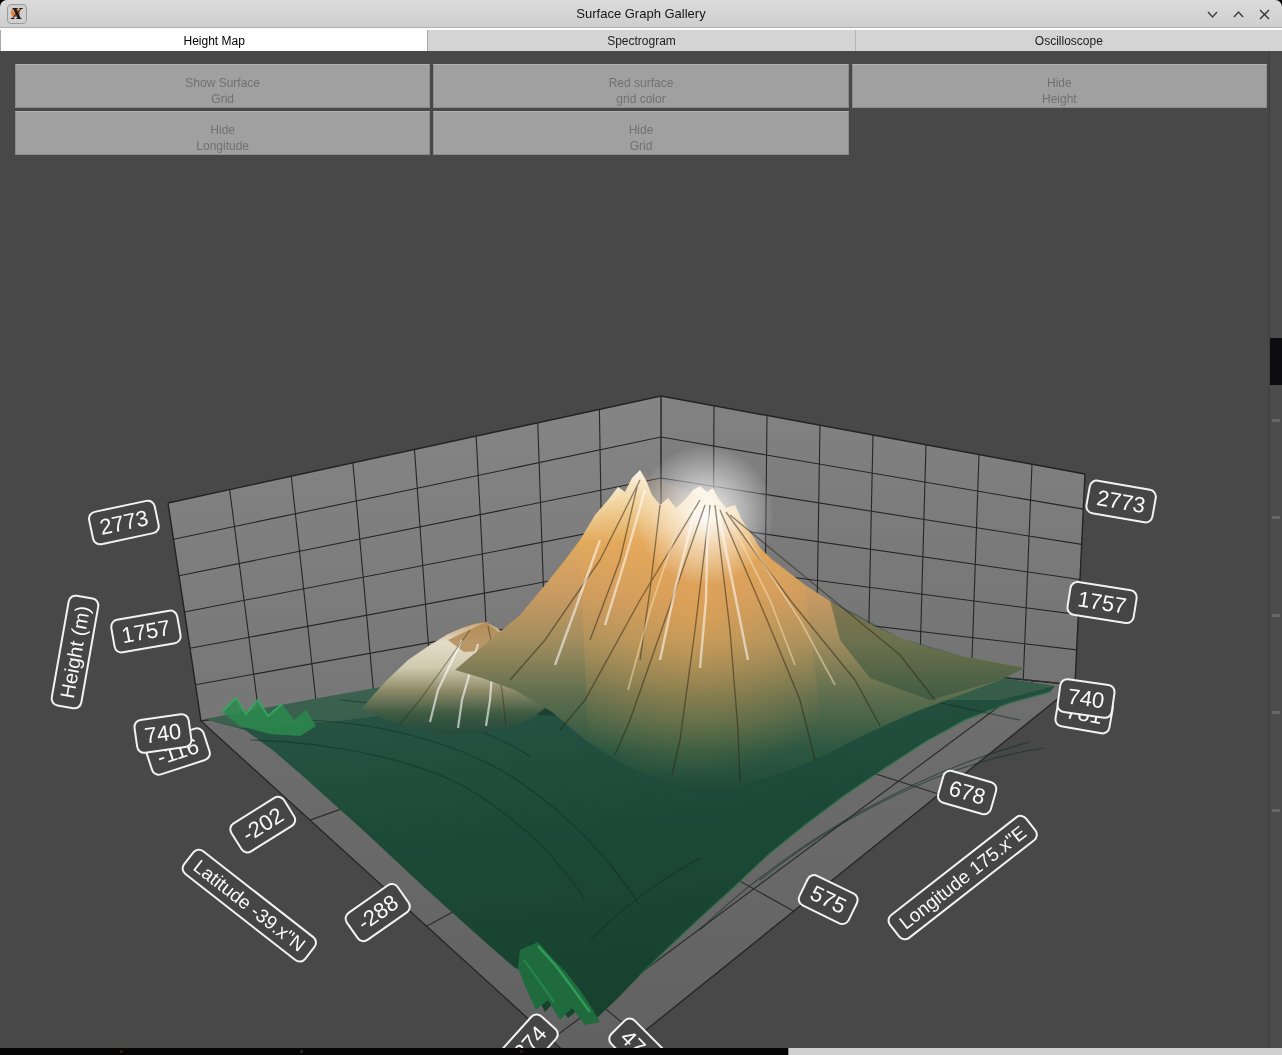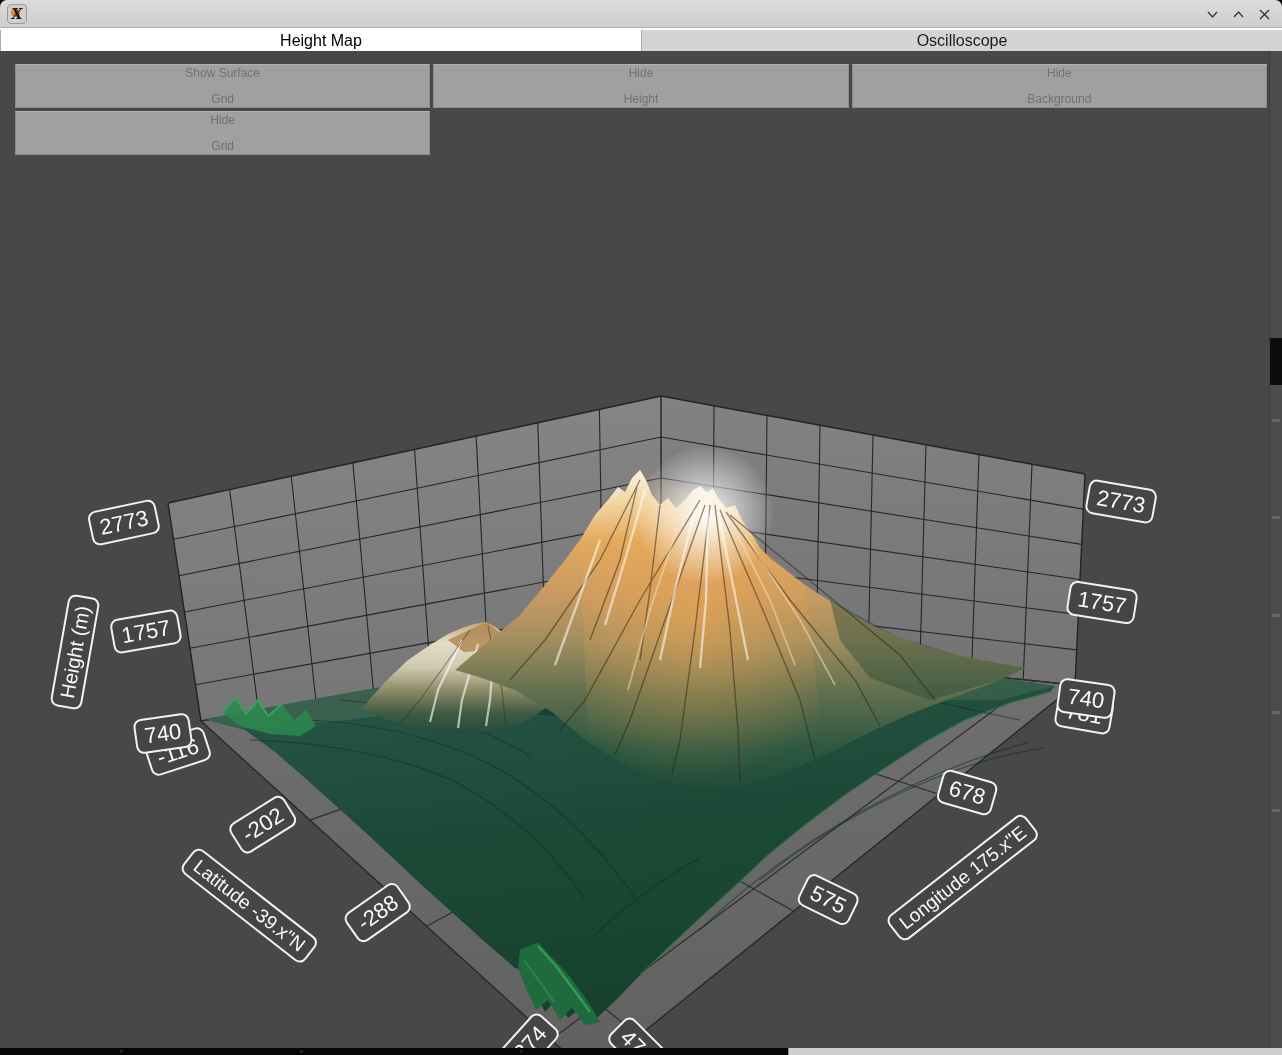--- a/index.html
+++ b/index.html
@@ -15,30 +15,30 @@
             border:1px solid #9a9a9a;border-radius:4px;display:flex;align-items:center;justify-content:center;}
   .app-icon .dot{position:absolute;left:3px;top:3px;width:9px;height:9px;border-radius:50%;
                  background:radial-gradient(circle at 35% 35%, #e8a05c, #c05020);}
   .app-icon .xg{position:relative;font-family:"DejaVu Serif",serif;font-weight:bold;font-style:italic;
                 font-size:14px;color:#1a1a1a;line-height:1;}
   .title-text{flex:1;text-align:center;font-size:13px;color:#151515;}
   .win-controls{position:absolute;right:10px;top:0;height:28px;display:flex;align-items:center;gap:11px;}
   .wc{width:15px;height:15px;display:flex;align-items:center;justify-content:center;cursor:default;}
   
   .tabbar{height:23px;background:#d4d4d4;display:flex;border-top:2px solid #fcfcfc;flex:0 0 auto;}
-  .tab{flex:1;display:flex;align-items:center;justify-content:center;font-size:16px;color:#1c1c1c;
+  .tab{flex:1;display:flex;align-items:center;justify-content:center;font-size:12px;color:#1c1c1c;
        background:#d4d4d4;border-right:1px solid #b5b5b5;position:relative;}
   .tab:last-child{border-right:none;}
   .tab.active{background:#ffffff;border-left:1px solid #a8a8a8;border-right:1px solid #a8a8a8;color:#000;}
   
   .content{position:relative;flex:1;background:#484848;overflow:hidden;}
   .btn-grid{position:relative;z-index:5;display:grid;grid-template-columns:1fr 1fr 1fr;gap:3px;
             padding:13px 15px 0 15px;}
   .qbtn{height:44px;background:#a0a0a0;border:1px solid #8c8c8c;border-top-color:#b2b2b2;
-        display:flex;flex-direction:column;align-items:center;justify-content:space-between;
+        display:flex;flex-direction:column;align-items:center;justify-content:flex-end;
         font-size:12px;line-height:16px;color:#717171;cursor:default;}
   .plot-svg{position:absolute;top:0;left:0;z-index:1;}
   
   .right-sliver{position:absolute;top:0;right:0;width:13px;height:100%;z-index:6;background:#4c4c4c;
                 border-left:1px solid #3e3e3e;}
   .right-sliver .blackpatch{position:absolute;top:287px;left:0;width:13px;height:47px;background:#0d0d10;}
   .right-sliver .mark{position:absolute;left:2px;width:8px;height:3px;background:#8a8a8a;opacity:.45;}
   
   .bottomstrip{position:absolute;left:0;top:1048px;width:1282px;height:7px;display:flex;}
   .bs-left{width:788px;height:7px;background:#060606;position:relative;}
@@ -50,20 +50,21 @@
 <body>
 
 <div class="screen">
   <div class="window">
 
     <div class="titlebar">
       <div class="app-icon">
         <span class="dot"></span>
         <span class="xg">X</span>
       </div>
+      <div class="title-text">Surface Graph Gallery</div>
       <div class="win-controls">
         <span class="wc">
           <svg width="13" height="13" viewBox="0 0 13 13">
               <polyline points="2,4 6.5,9 11,4" fill="none" stroke="#3c3c3c" stroke-width="1.4"></polyline>
             </svg>
         </span>
         <span class="wc">
           <svg width="13" height="13" viewBox="0 0 13 13">
               <polyline points="2,9 6.5,4 11,9" fill="none" stroke="#3c3c3c" stroke-width="1.4"></polyline>
             </svg>
@@ -74,38 +75,45 @@
             </svg>
         </span>
       </div>
     </div>
 
     <div class="tabbar">
       <div class="tab active">
           <span>Height Map</span>
         </div>
       <div class="tab">
+          <span>Spectrogram</span>
+        </div>
+      <div class="tab">
           <span>Oscilloscope</span>
         </div>
     </div>
 
     <div class="content">
 
       <div class="btn-grid">
         <div class="qbtn">
           <span>Show Surface</span>
             <span>Grid</span>
         </div>
         <div class="qbtn">
+          <span>Red surface</span>
+            <span>grid color</span>
+        </div>
+        <div class="qbtn">
           <span>Hide</span>
             <span>Height</span>
         </div>
         <div class="qbtn">
           <span>Hide</span>
-            <span>Background</span>
+            <span>Longitude</span>
         </div>
         <div class="qbtn">
           <span>Hide</span>
             <span>Grid</span>
         </div>
       </div>
 
       <svg class="plot-svg" width="1282" height="997" viewBox="0 51 1282 997">
         <defs>
           <linearGradient id="wallGradL" x1="0" y1="0" x2="0" y2="1">

